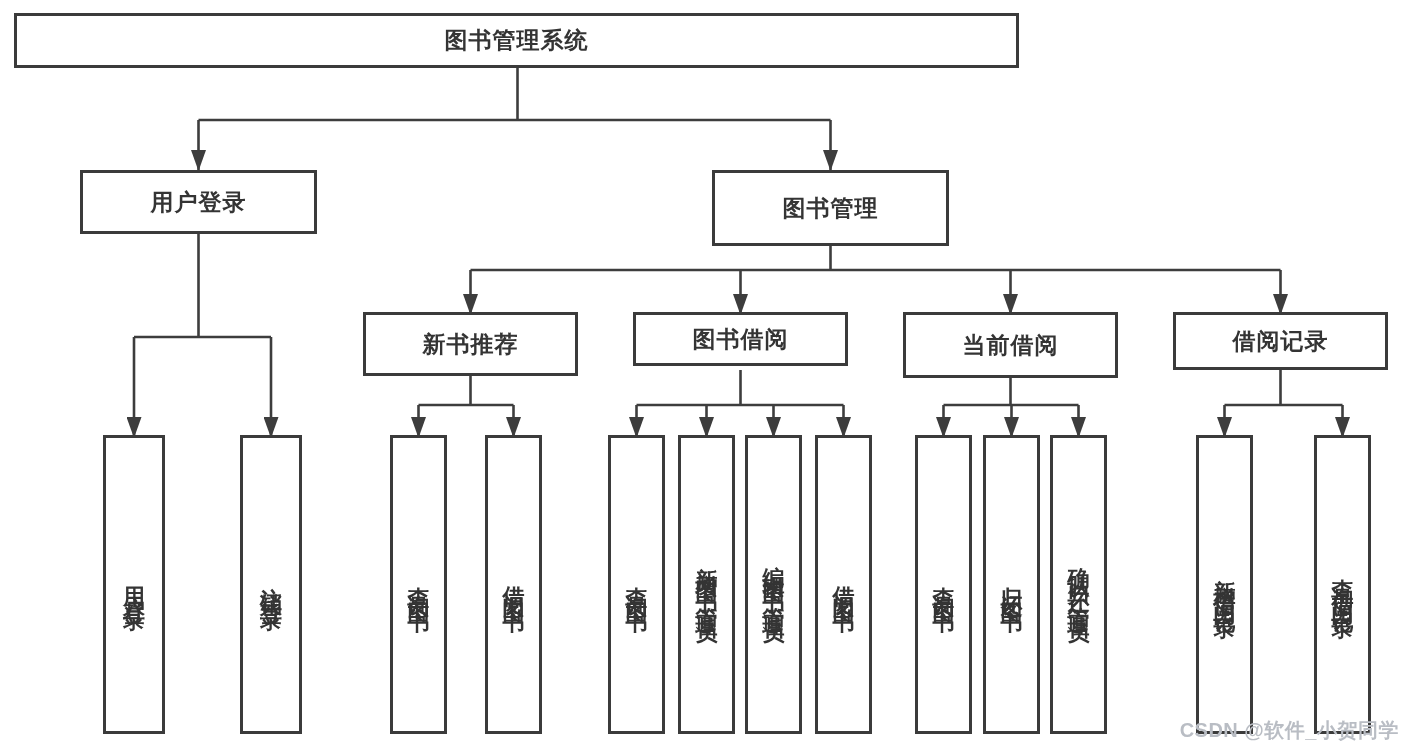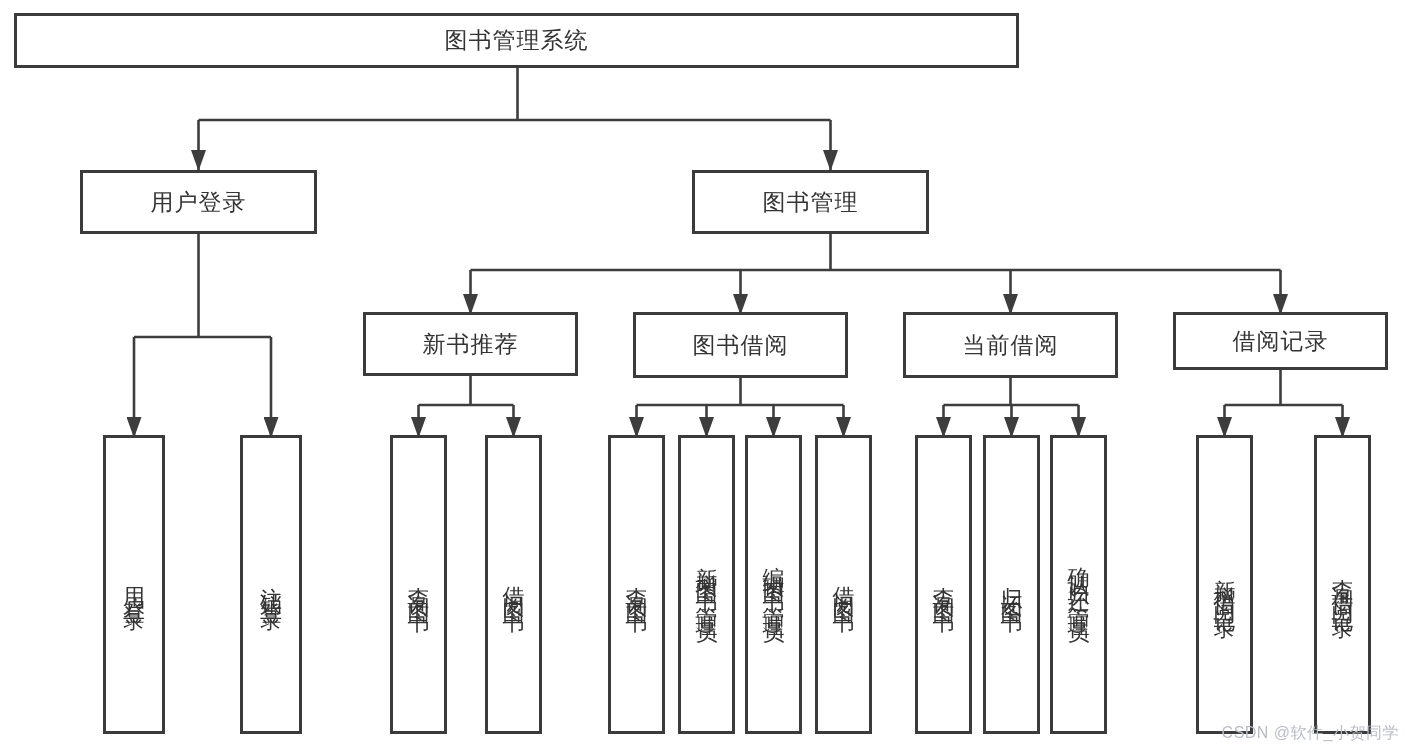--- a/index.html
+++ b/index.html
@@ -1,35 +1,35 @@
 <!DOCTYPE html>
 <html><head>
 <meta charset="utf-8">
 <style>
   html,body { margin:0; padding:0; background:#ffffff; }
   .stage {
     position:relative; width:1405px; height:747px; background:#ffffff;
-    font-family:"Liberation Sans","DejaVu Sans",sans-serif; overflow:hidden;
+    font-family:"Liberation Sans","DejaVu Sans",sans-serif; overflow:hidden;font-weight:bold;
   }
   .connectors { position:absolute; left:0; top:0; width:1405px; height:747px; }
   .box {
     position:absolute; box-sizing:border-box;
     border:3px solid #3b3b3b; background:#ffffff;
     display:flex; align-items:center; justify-content:center;
     color:#343434;
   }
   .hbox { font-size:23px; letter-spacing:1px; }
   .vbox .vlabel {
     writing-mode:vertical-rl; text-orientation:mixed;
     font-size:22px; line-height:1; letter-spacing:8px;
     max-height:288px;
   }
   .watermark {
     position:absolute; right:6px; bottom:3px;
-    font-size:16px; color:#b9bdc4; white-space:nowrap; letter-spacing:0.5px;
+    font-size:20px; color:#b9bdc4; white-space:nowrap; letter-spacing:0.5px;
   }
 </style>
 </head>
 <body>
 
 <div class="stage">
 
   <svg class="connectors" viewBox="0 0 1405 747" stroke="#3d3d3d" stroke-width="2.6" fill="none">
     <defs>
       <marker id="arr" markerUnits="userSpaceOnUse" markerWidth="21" markerHeight="15" refX="21" refY="7.5" orient="auto">
@@ -78,28 +78,28 @@
     <line x1="1342.5" y1="405" x2="1342.5" y2="438" marker-end="url(#arr)"></line>
   </svg>
 
   <div class="box hbox" style="left:14px;top:13px;width:1005px;height:55px">
     <span>图书管理系统</span>
   </div>
 
   <div class="box hbox" style="left:80px;top:170px;width:237px;height:64px">
     <span>用户登录</span>
   </div>
-  <div class="box hbox" style="left:692px;top:170px;width:237px;height:64px">
+  <div class="box hbox" style="left:712px;top:170px;width:237px;height:76px">
     <span>图书管理</span>
   </div>
 
   <div class="box hbox" style="left:363px;top:312px;width:215px;height:64px">
     <span>新书推荐</span>
   </div>
-  <div class="box hbox" style="left:633px;top:312px;width:215px;height:66px">
+  <div class="box hbox" style="left:633px;top:312px;width:215px;height:54px">
     <span>图书借阅</span>
   </div>
   <div class="box hbox" style="left:903px;top:312px;width:215px;height:66px">
     <span>当前借阅</span>
   </div>
   <div class="box hbox" style="left:1173px;top:312px;width:215px;height:58px">
     <span>借阅记录</span>
   </div>
 
   <div class="box vbox" style="left:103px;top:435px;width:62px;height:299px">

